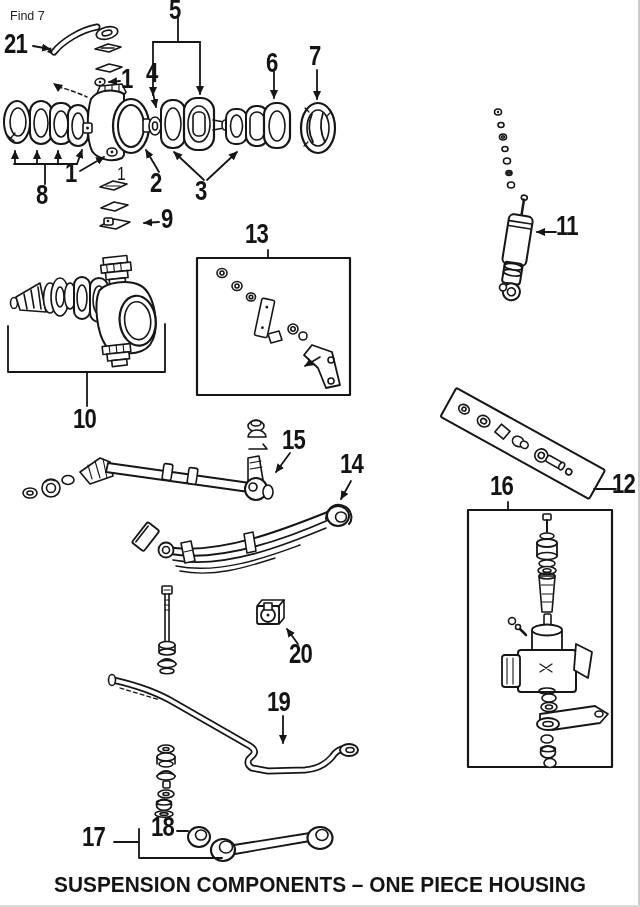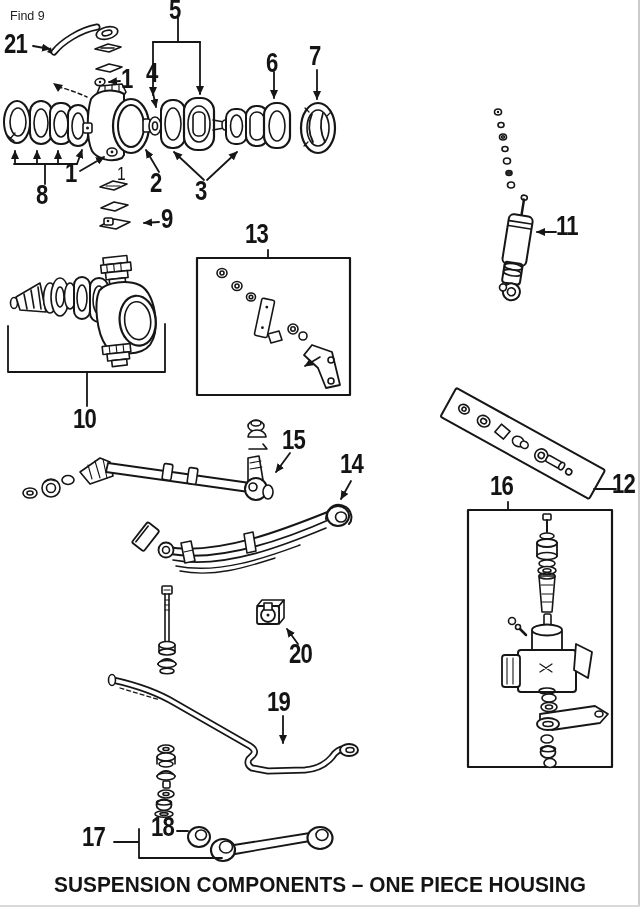--- a/index.html
+++ b/index.html
@@ -387,21 +387,21 @@
     <line x1="351" y1="481" x2="341" y2="499" marker-end="url(#ah)"></line>
     <line x1="594" y1="489" x2="616" y2="489"></line>
     <line x1="508" y1="502" x2="508" y2="510"></line>
     <line x1="298" y1="644" x2="287" y2="629" marker-end="url(#ah)"></line>
     <line x1="283" y1="716" x2="283" y2="743" marker-end="url(#ah)"></line>
     <path d="M114,842 L138,842 M139,829 L139,858 L222,858" fill="none"></path>
     <line x1="177" y1="831" x2="188" y2="831"></line>
   </g>
 </svg>
 
-<div class="find">Find 9</div>
+<div class="find">Find 7</div>
 
 <div class="lbl" style="left:4px;top:31px">21</div>
 <div class="lbl" style="left:169px;top:-3px">5</div>
 <div class="lbl" style="left:146px;top:60px">4</div>
 <div class="lbl" style="left:121px;top:66px">1</div>
 <div class="lbl" style="left:266px;top:50px">6</div>
 <div class="lbl" style="left:309px;top:43px">7</div>
 <div class="lbl" style="left:36px;top:182px">8</div>
 <div class="lbl" style="left:65px;top:160px">1</div>
 <div class="lbl thin" style="left:117px;top:164px">1</div>

